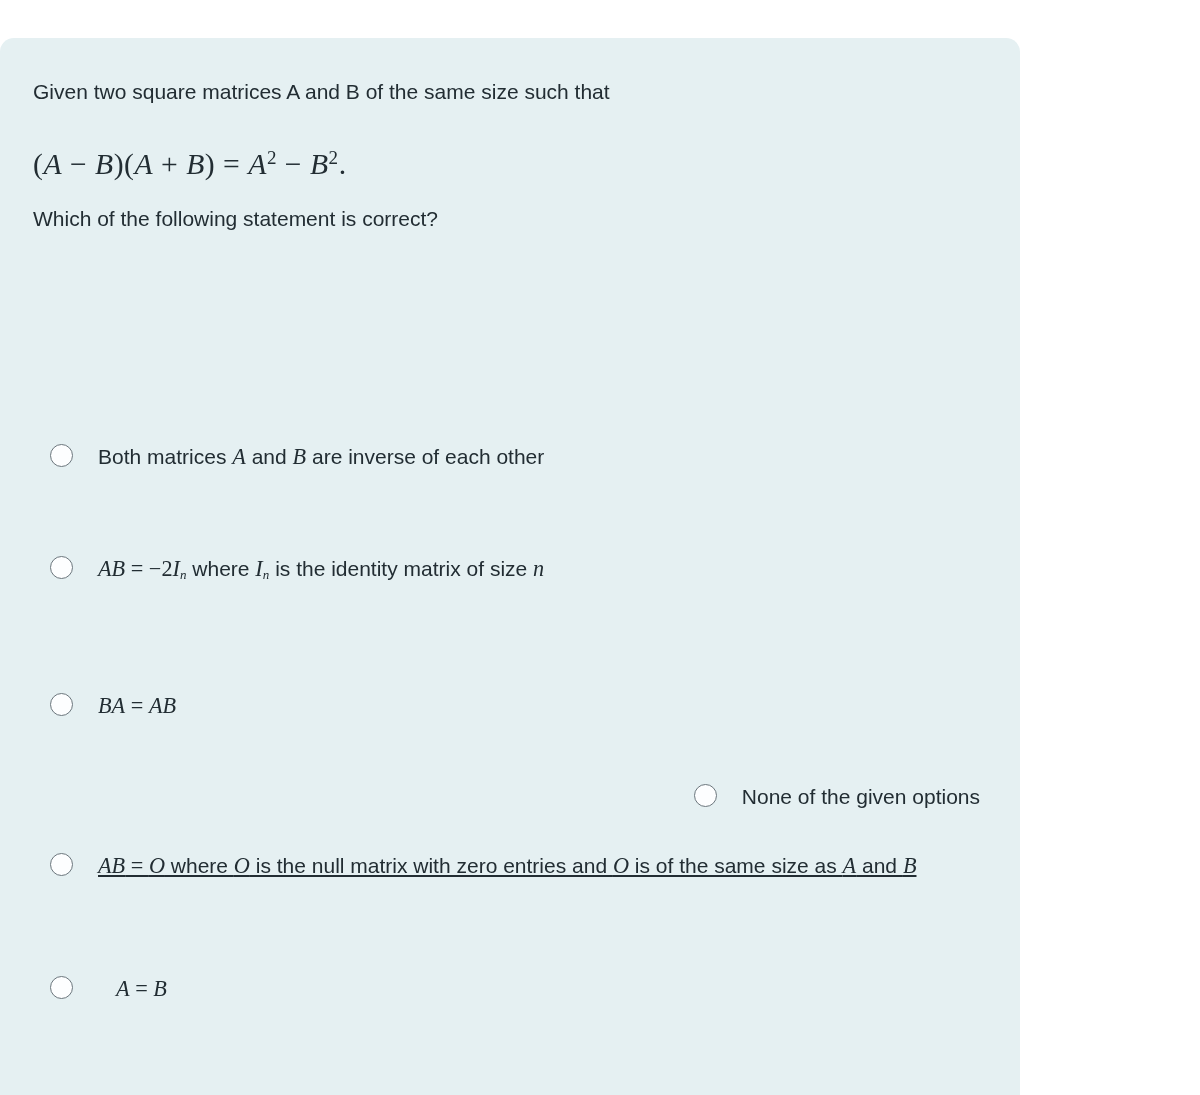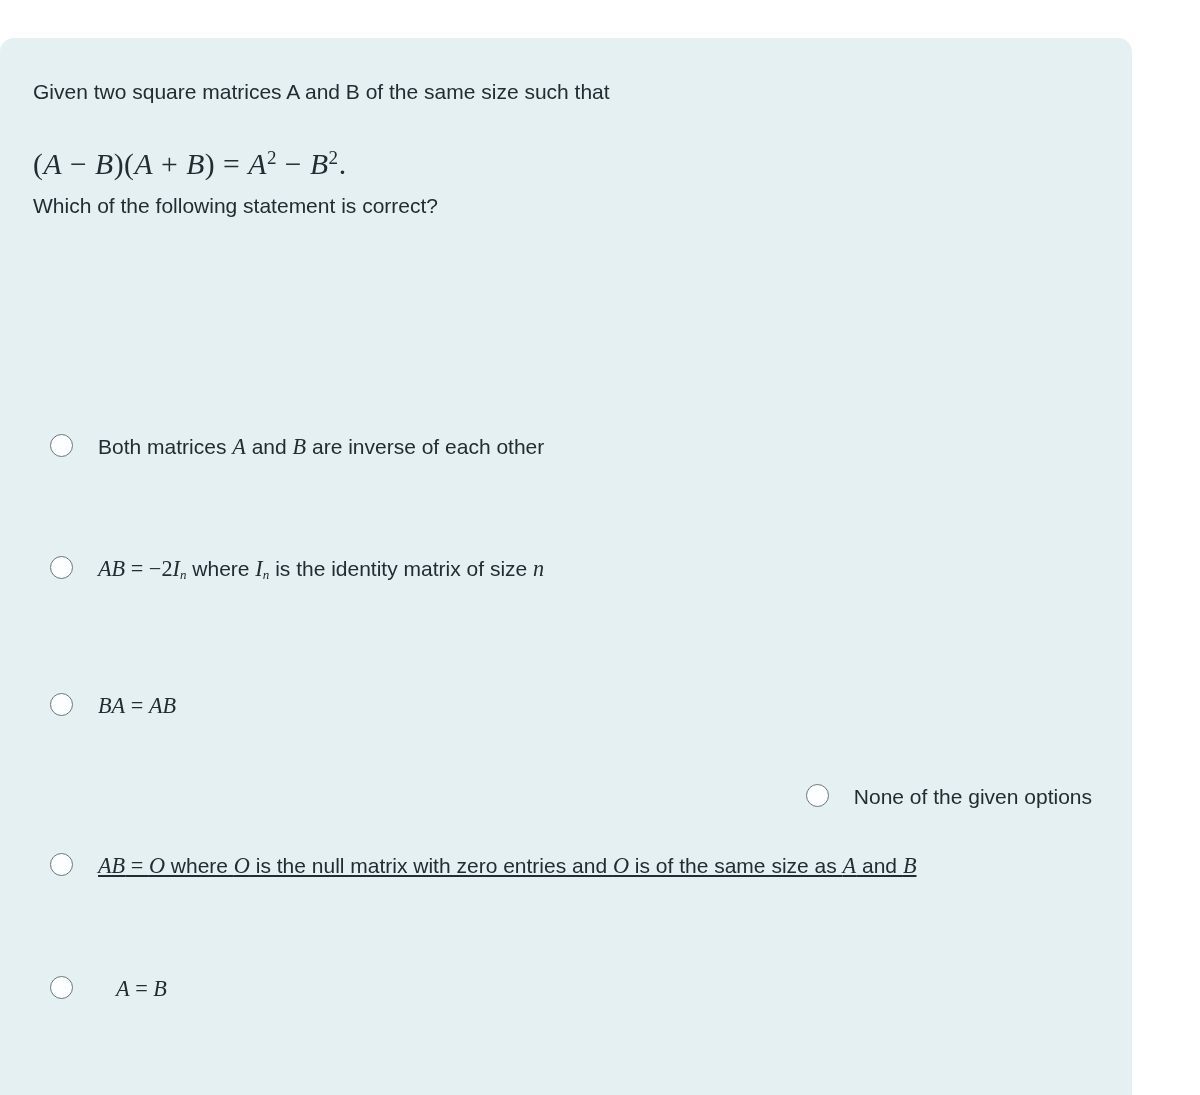--- a/index.html
+++ b/index.html
@@ -14,53 +14,53 @@
     margin: 0; padding: 0;
     width: 1200px; height: 1095px;
     background: var(--page-bg);
     font-family: "Liberation Sans", sans-serif;
     color: var(--text-color);
     overflow: hidden;
   }
   .panel {
     position: absolute;
     top: 38px; left: 0;
-    width: 1132px; height: 1057px;
+    width: 1020px; height: 1057px;
     background: var(--panel-bg);
     border-radius: 14px 14px 0 0;
   }
   .question {
     position: absolute;
     left: 33px; top: 40px; right: 40px;
   }
   .q-line { margin: 0; }
   .q-intro {
     font-size: 21px;
     line-height: 28px;
   }
   .q-equation {
     margin-top: 35px;
     font-size: 28px;
     line-height: 34px;
     letter-spacing: 0.5px;
   }
   .q-prompt {
-    margin-top: 10px;
+    margin-top: 23px;
     font-size: 21px;
     line-height: 28px;
   }
   .options { position: absolute; inset: 0; }
   .option-row {
     position: absolute;
     left: 50px; right: 40px;
     display: flex;
     align-items: flex-start;
     gap: 25px;
   }
-  .option-row:nth-of-type(1) { top: 394px; }
+  .option-row:nth-of-type(1) { top: 404px; }
   .option-row:nth-of-type(2) { top: 516px; text-align: center; }
   .option-row:nth-of-type(3) { top: 653px; }
   .option-row:nth-of-type(4) { top: 744px; justify-content: flex-end; }
   .option-row:nth-of-type(5) { top: 813px; text-decoration: underline; }
   .option-row:nth-of-type(6) { top: 936px; gap: 43px; }
   .radio {
     flex: 0 0 auto;
     width: 23px; height: 23px;
     margin-top: 2px;
     border: 1.5px solid var(--radio-border);

